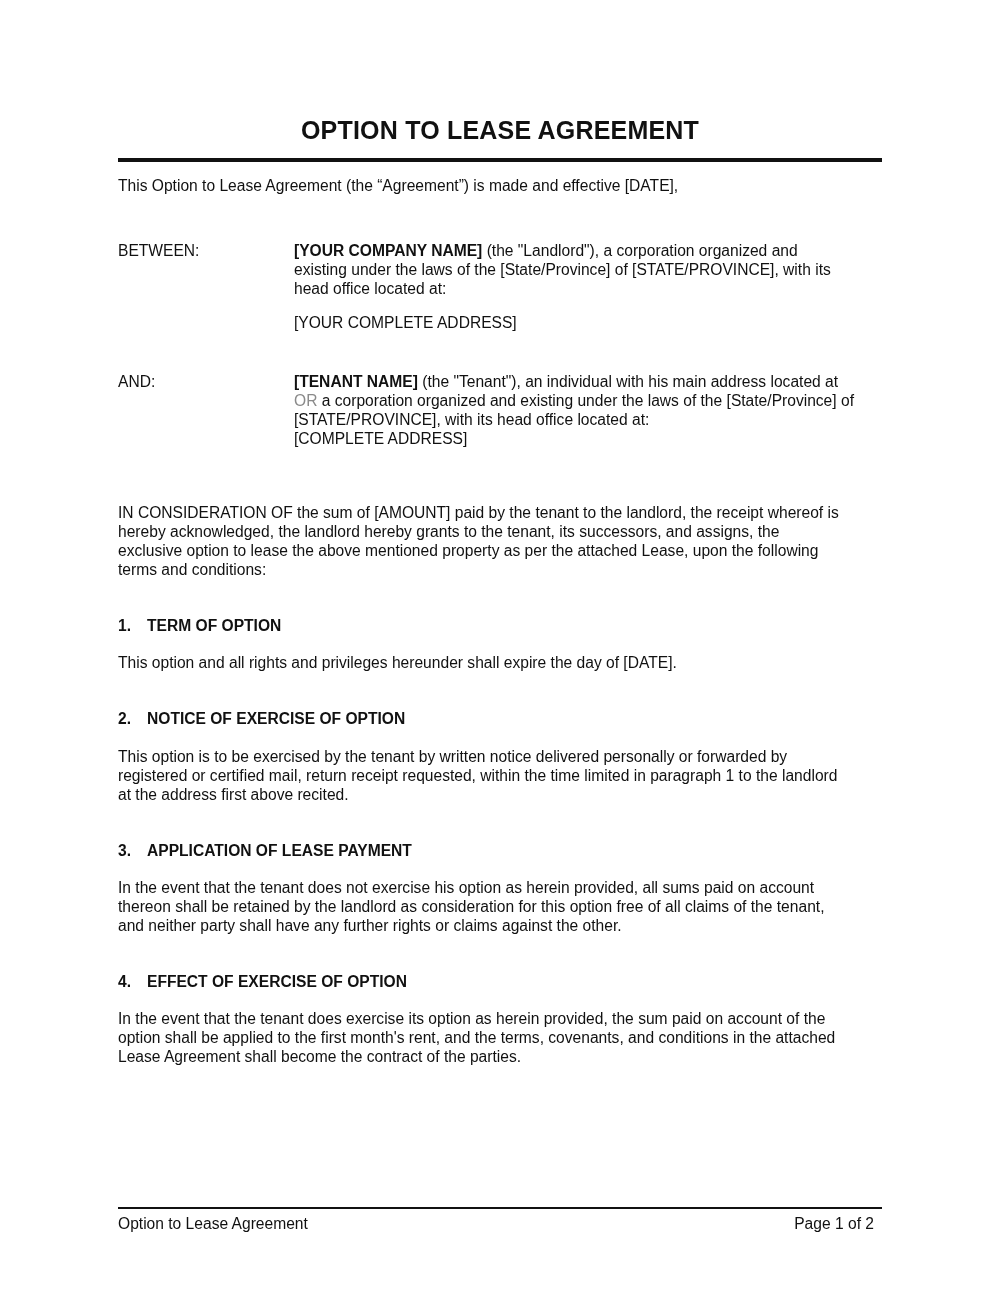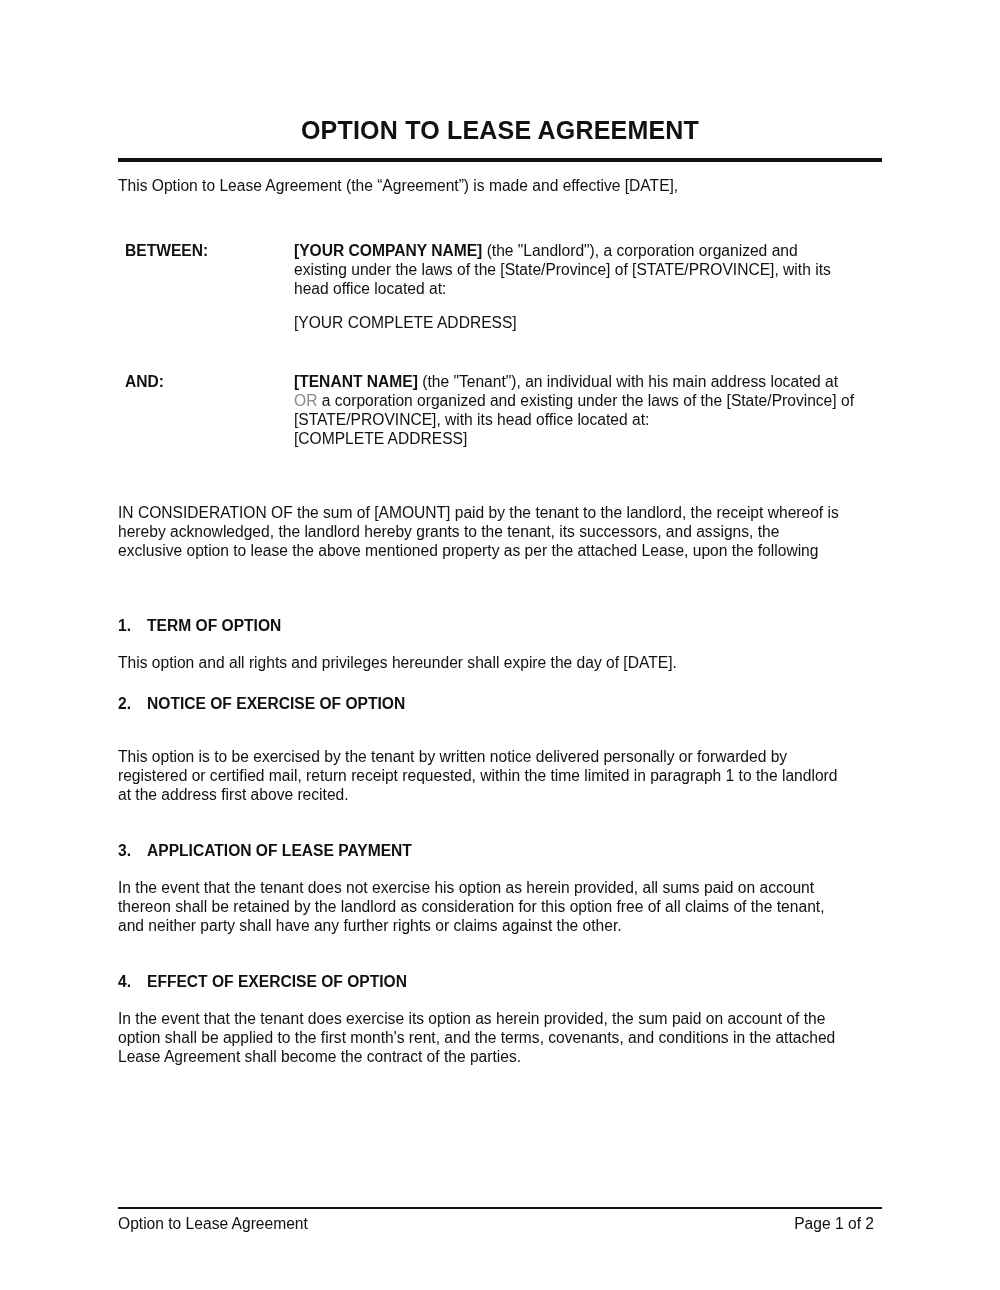--- a/index.html
+++ b/index.html
@@ -3,21 +3,21 @@
 <meta charset="utf-8">
 <style>
   html, body { margin: 0; padding: 0; background: #ffffff; }
   body { width: 1000px; height: 1290px; position: relative; font-family: "Liberation Sans", sans-serif; color: #111; font-size: 15.6px; }
   .page { position: absolute; left: 118px; width: 764px; top: 0; }
   .title { position: absolute; top: 116px; left: 0; width: 764px; text-align: center; font-weight: bold; font-size: 25px; letter-spacing: 0.2px; }
   .title-rule { position: absolute; top: 158px; left: 0; width: 764px; height: 4px; background: #111; }
   .line { position: absolute; left: 0; white-space: nowrap; line-height: 19px; }
   .para { position: absolute; left: 0; width: 764px; line-height: 19px; }
   .para div { white-space: nowrap; }
-  .label { position: absolute; left: 0; font-weight: bold; line-height: 19px; margin-left: 7px; }
+  .label { position: absolute; left: 0; font-weight: normal; line-height: 19px; }
   .party { position: absolute; left: 176px; width: 590px; line-height: 19px; }
   .party div { white-space: nowrap; }
   .b { font-weight: bold; }
   .grey { color: #8a8a8a; }
   .heading { position: absolute; left: 0; font-weight: bold; line-height: 19px; }
   .heading .num { display: inline-block; width: 29px; }
   .footer-rule { position: absolute; top: 1207px; left: 0; width: 764px; height: 2px; background: #111; }
   .footer-left { position: absolute; top: 1214px; left: 0; line-height: 19px; }
   .footer-right { position: absolute; top: 1214px; right: 8px; line-height: 19px; }
 </style>
@@ -43,30 +43,31 @@
     <div><span class="b">[TENANT NAME]</span><span> (the "Tenant"), an individual with his main address located at</span></div>
     <div><span class="grey">OR</span><span> a corporation organized and existing under the laws of the [State/Province] of</span></div>
     <div>[STATE/PROVINCE], with its head office located at:</div>
     <div style="">[COMPLETE ADDRESS]</div>
   </div>
 
   <div class="para" style="top:503px">
     <div>IN CONSIDERATION OF the sum of [AMOUNT] paid by the tenant to the landlord, the receipt whereof is</div>
     <div>hereby acknowledged, the landlord hereby grants to the tenant, its successors, and assigns, the</div>
     <div>exclusive option to lease the above mentioned property as per the attached Lease, upon the following</div>
+    <div>terms and conditions:</div>
   </div>
 
   <div class="heading" style="top:616px">
     <span class="num">1.</span><span>TERM OF OPTION</span>
   </div>
   <div class="para" style="top:653px">
     <div>This option and all rights and privileges hereunder shall expire the day of [DATE].</div>
   </div>
 
-  <div class="heading" style="top:694px">
+  <div class="heading" style="top:709px">
     <span class="num">2.</span><span>NOTICE OF EXERCISE OF OPTION</span>
   </div>
   <div class="para" style="top:747px">
     <div>This option is to be exercised by the tenant by written notice delivered personally or forwarded by</div>
     <div>registered or certified mail, return receipt requested, within the time limited in paragraph 1 to the landlord</div>
     <div>at the address first above recited.</div>
   </div>
 
   <div class="heading" style="top:841px">
     <span class="num">3.</span><span>APPLICATION OF LEASE PAYMENT</span>

